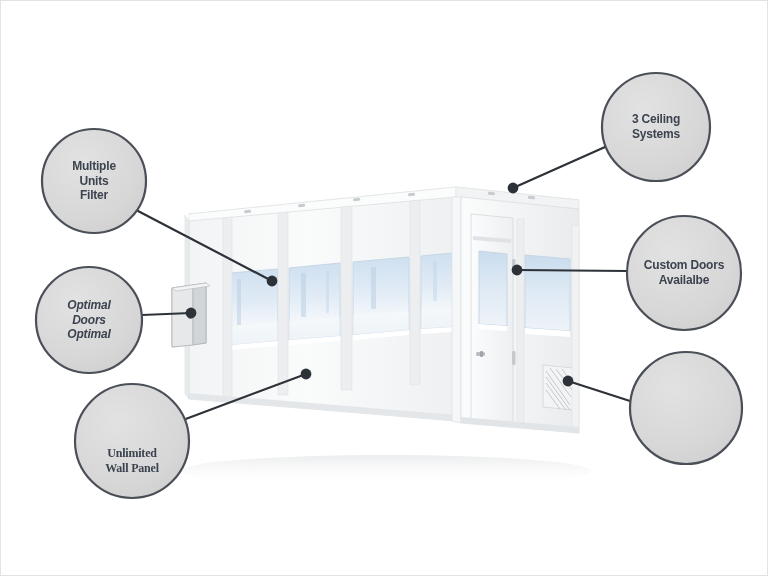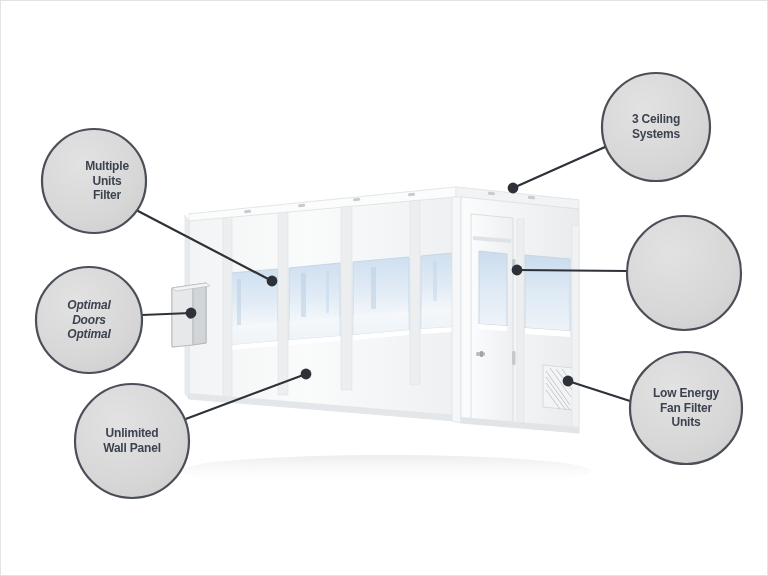--- a/index.html
+++ b/index.html
@@ -231,42 +231,41 @@
     <g>
       <circle cx="93" cy="180" r="52" fill="url(#gradBubble)" stroke="#4a4f58" stroke-width="2.2"></circle>
       <circle cx="655" cy="126" r="54" fill="url(#gradBubble)" stroke="#4a4f58" stroke-width="2.2"></circle>
       <circle cx="683" cy="272" r="57" fill="url(#gradBubble)" stroke="#4a4f58" stroke-width="2.2"></circle>
       <circle cx="88" cy="319" r="53" fill="url(#gradBubble)" stroke="#4a4f58" stroke-width="2.2"></circle>
       <circle cx="685" cy="407" r="56" fill="url(#gradBubble)" stroke="#4a4f58" stroke-width="2.2"></circle>
       <circle cx="131" cy="440" r="57" fill="url(#gradBubble)" stroke="#4a4f58" stroke-width="2.2"></circle>
     </g>
   </svg>
 
-  <div class="callout-label" style="left:93px; top:180px;margin-left:13px;">
+  <div class="callout-label" style="left:93px; top:180px;">
     <span>Multiple</span>
     <span>Units</span>
     <span>Filter</span>
   </div>
 
   <div class="callout-label" style="left:655px; top:126px;">
     <span>3 Ceiling</span>
     <span>Systems</span>
   </div>
 
+  <div class="callout-label" style="left:683px; top:272px;">
+    <span>Custom Doors</span>
+    <span>Availalbe</span>
+  </div>
 
   <div class="callout-label" style="left:88px; top:319px;font-style:italic;">
     <span>Optimal</span>
     <span>Doors</span>
     <span>Optimal</span>
   </div>
 
-  <div class="callout-label" style="left:685px; top:407px;">
-    <span>Low Energy</span>
-    <span>Fan Filter</span>
-    <span>Units</span>
-  </div>
-
-  <div class="callout-label" style="left:131px; top:440px;">
+
+  <div class="callout-label" style="left:131px; top:460px;font-family:Liberation Serif, serif;">
     <span>Unlimited</span>
     <span>Wall Panel</span>
   </div>
 
 </div>
 
 </body></html>

